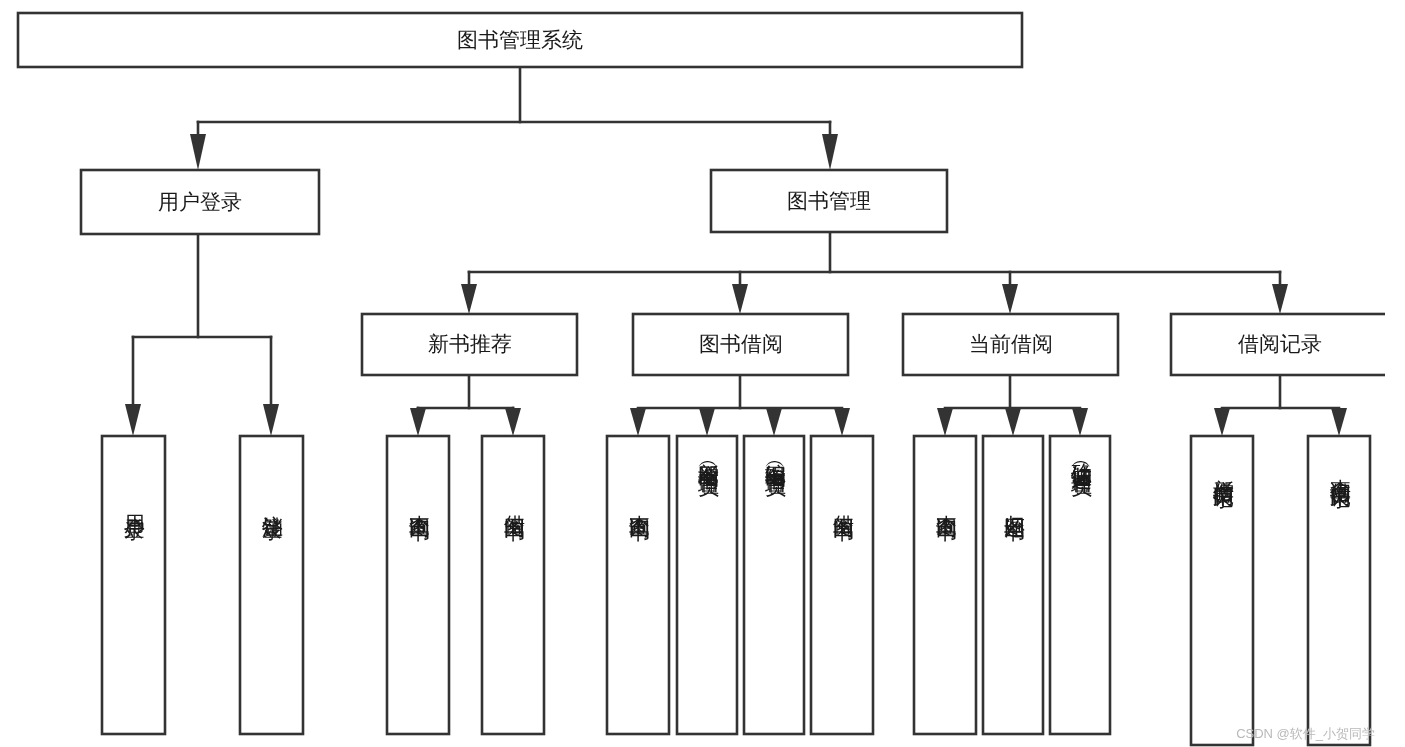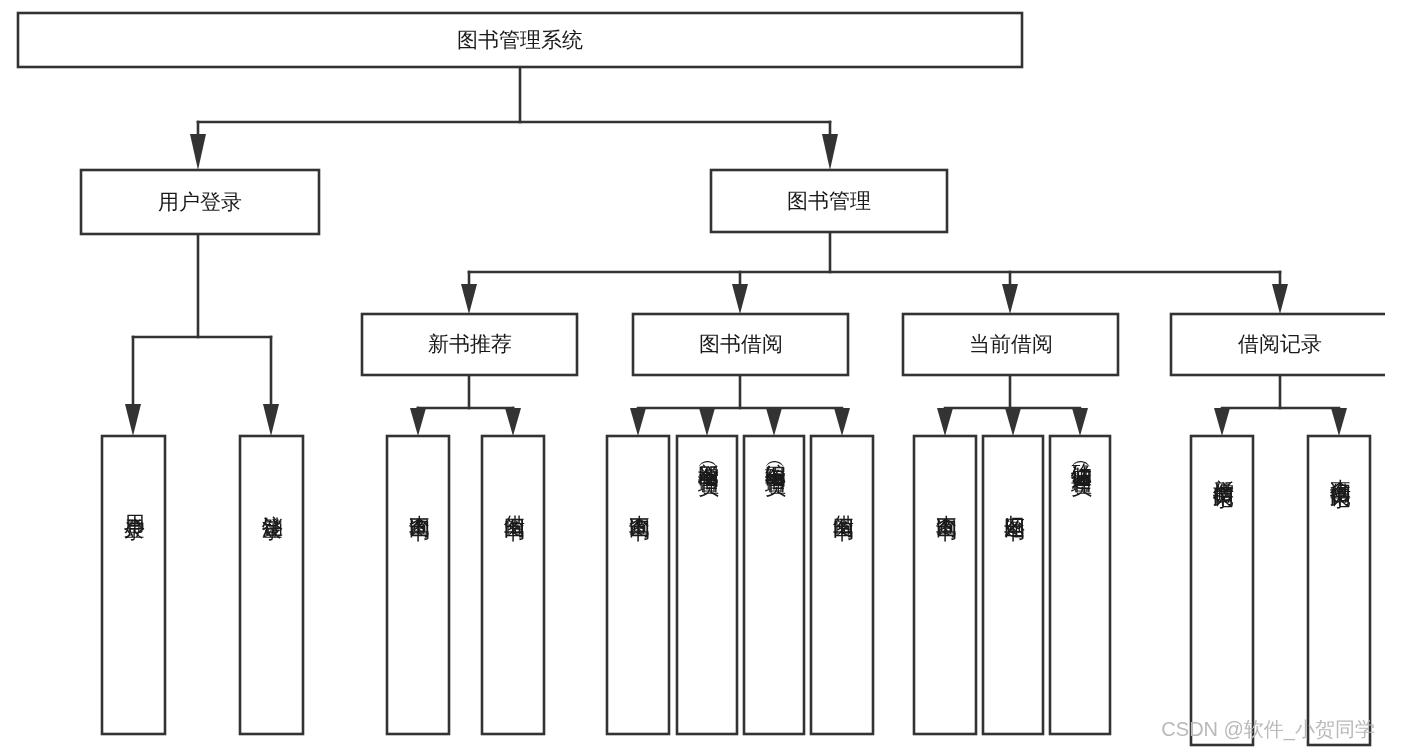--- a/index.html
+++ b/index.html
@@ -53,21 +53,21 @@
     writing-mode: vertical-rl;
     text-orientation: upright;
     letter-spacing: 2px;
     dominant-baseline: middle;
   }
   .watermark {
     position: absolute;
     right: 10px;
     bottom: 4px;
     font-family: "Liberation Sans", "DejaVu Sans", sans-serif;
-    font-size: 20px;
+    font-size: 13px;
     color: #b9b9b9;
     white-space: nowrap;
     pointer-events: none;
     user-select: none;
   }
 </style>
 </head>
 <body>
 
 <div id="canvas">

